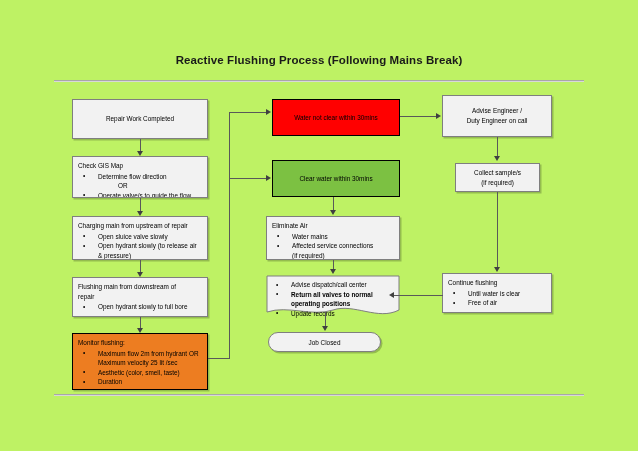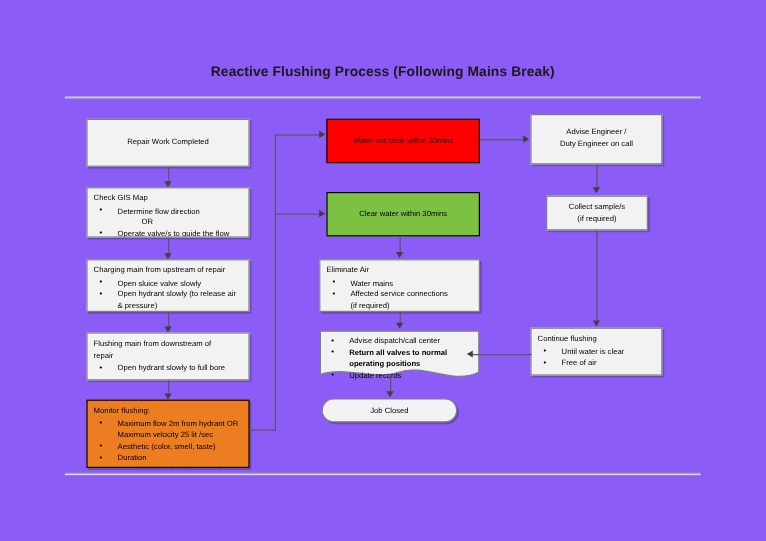--- a/index.html
+++ b/index.html
@@ -10,21 +10,21 @@
   }
   body {
     font-family: "Liberation Sans", sans-serif;
     color: #000000;
   }
   #page {
     position: relative;
     width: 638px;
     height: 451px;
     overflow: hidden;
-    background: #8b5cf6;
+    background: #bef264;
   }
 
   
   .doc-title {
     position: absolute;
     left: 0;
     top: 54px;
     width: 638px;
     text-align: center;
     font-size: 11.5px;

